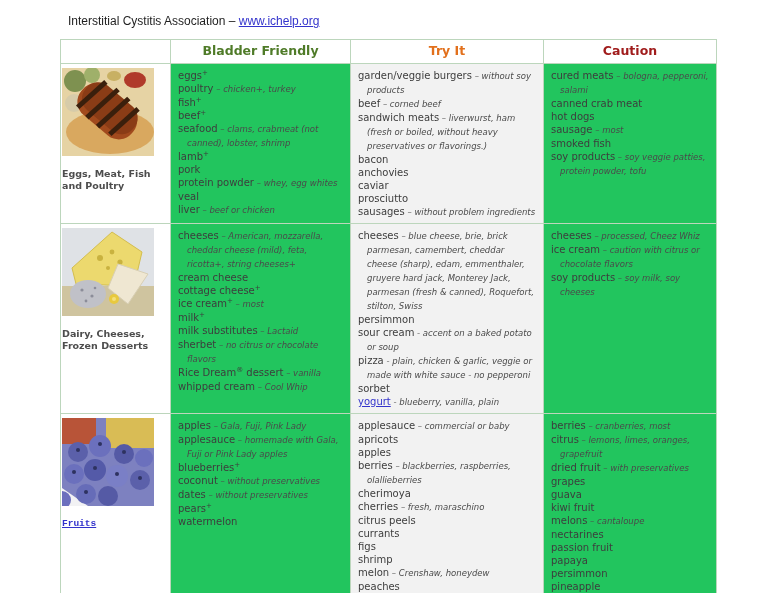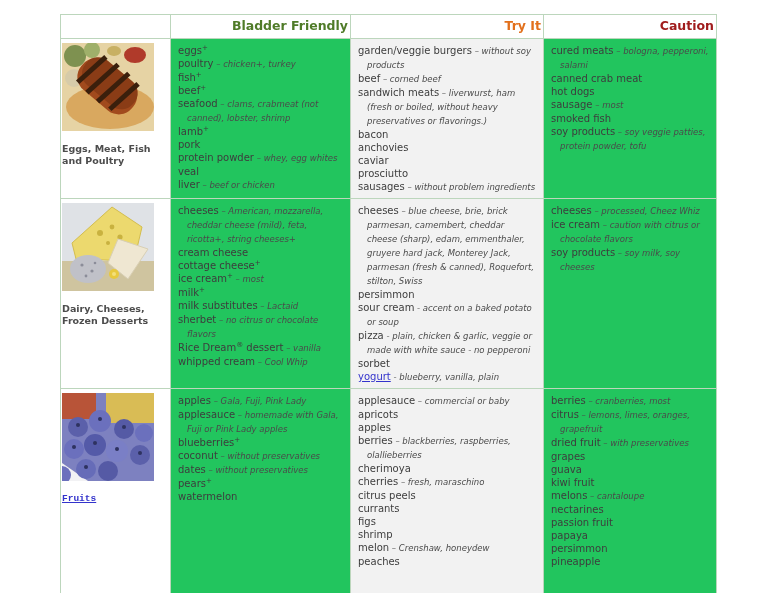--- a/index.html
+++ b/index.html
@@ -7,40 +7,43 @@
     --red:#a01c1c; --link:#3333cc; --text:#3d3d3d; --label:#4d4d4d;
   }
   *{box-sizing:border-box;margin:0;padding:0;}
   html,body{width:768px;height:593px;overflow:hidden;background:#fff;}
   body{font-family:"Liberation Sans",sans-serif;}
   .page{padding:14px 0 0 60px;width:768px;height:593px;position:relative;}
   .doc-title{font-size:12px;color:#1f1f1f;margin-left:8px;margin-bottom:11px;}
   .link{color:var(--link);text-decoration:underline;cursor:pointer;}
   table.diet-table{border-collapse:collapse;table-layout:fixed;width:656px;}
   .diet-table th,.diet-table td{border:1px solid var(--border);vertical-align:top;}
-  .diet-table th{height:24px;font-size:12.5px;font-weight:bold;text-align:right;
+  .diet-table th{height:24px;font-size:12.5px;font-weight:bold;text-align:center;
     font-family:"DejaVu Sans","Liberation Sans",sans-serif;padding:3px 2px;background:#fff;}
   th.bf{color:var(--green);} th.ti{color:var(--orange);} th.ca{color:var(--red);}
   tr.cat-row-0{height:126px;} tr.cat-row-1{height:130px;} tr.cat-row-2{height:220px;}
   td.list-cell{padding:5px 6px 4px 7px;font-family:"DejaVu Sans","Liberation Sans",sans-serif;
     color:var(--text);background:#22c55e;}
   td.tryit{background:var(--tryit-bg);}
   .food-item{font-size:10px;line-height:13px;padding-left:9px;text-indent:-9px;}
   .food-item sup{font-size:7px;line-height:0;}
   .food-desc{font-style:italic;font-size:8.5px;color:#4a4a4a;}
   td.cat-cell{padding:4px 1px;background:#fff;}
   .cat-photo{display:block;width:92px;height:88px;}
   .cat-label{margin-top:12px;font-family:"DejaVu Sans","Liberation Sans",sans-serif;
     font-size:9.5px;font-weight:bold;color:var(--label);line-height:12px;}
   .cat-label.link-label{color:var(--link);text-decoration:underline;cursor:pointer;font-family:Liberation Mono, monospace;}
 </style>
 </head>
 <body>
 
 <div class="page">
+  <div class="doc-title">
+    <span>Interstitial Cystitis Association – </span><a class="link" href="#">www.ichelp.org</a>
+  </div>
 
   <table class="diet-table">
     <colgroup>
       <col style="width:110px">
         <col style="width:180px">
         <col style="width:193px">
         <col style="width:173px">
     </colgroup>
     <thead>
       <tr>

